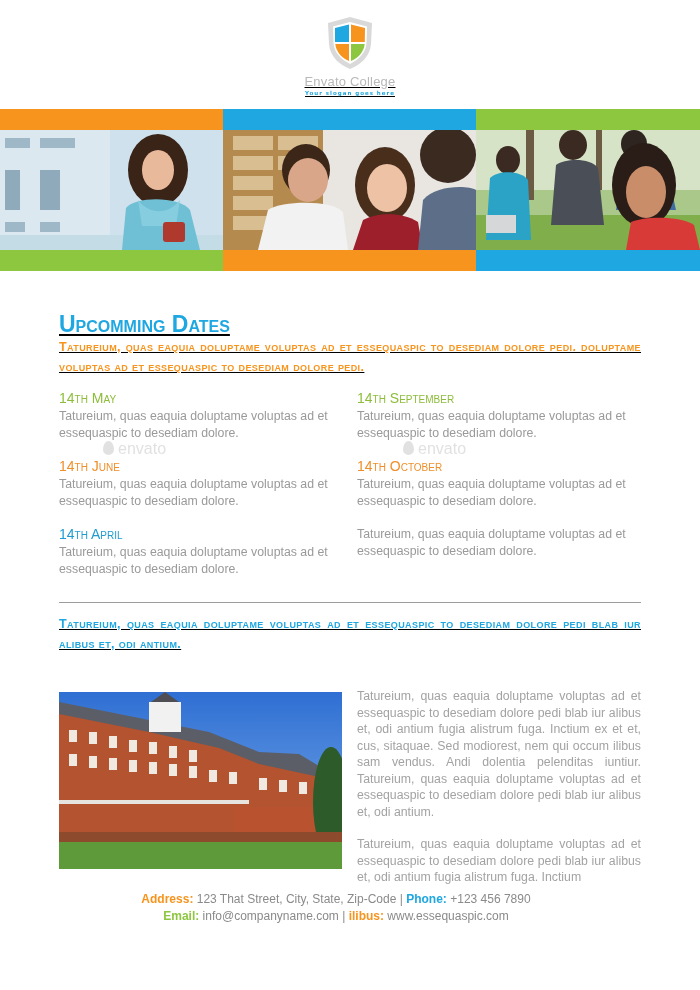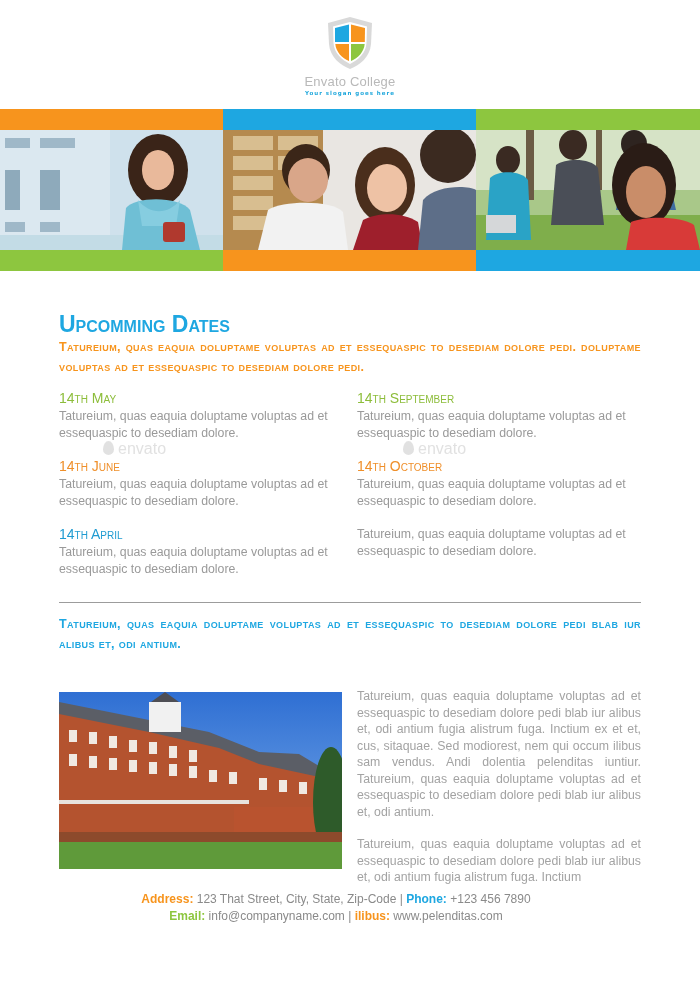--- a/index.html
+++ b/index.html
@@ -1,32 +1,32 @@
 <!DOCTYPE html>
 <html><head>
 <meta charset="utf-8">
 <style>
   html, body { margin: 0; padding: 0; }
   body {
     width: 700px; height: 990px; background: #ffffff; position: relative; overflow: hidden;
     font-family: "DejaVu Sans", sans-serif;
   }
-  .logo { position: absolute; left: 0; width: 700px; top: 16px; text-align: center; }
+  .logo { position: absolute; left: 0; width: 700px; top: 16px; text-align: center; text-decoration: underline; }
   .shield { width: 48px; height: 54px; margin: 0 auto; display: block; }
   .brand-name { font-family: "Liberation Sans", sans-serif; font-size: 13px; color: #b9b9b9; margin-top: 4px; letter-spacing: 0.2px; }
   .slogan { font-family: "DejaVu Sans", sans-serif; font-size: 5.5px; color: #1ea7dc; letter-spacing: 1px; margin-top: 1px; font-weight: bold; }
 
   .strip { position: absolute; top: 109px; left: 0; width: 700px; height: 162px; }
   .panel { position: absolute; top: 0; height: 162px; }
   .band { position: absolute; left: 0; right: 0; height: 21px; }
   .band.top { top: 0; }
   .band.bottom { bottom: 0; }
   .photo { position: absolute; left: 0; right: 0; top: 21px; bottom: 21px; overflow: hidden; }
 
-  .section { position: absolute; left: 59px; width: 582px; }
+  .section { position: absolute; left: 59px; width: 582px; text-decoration: underline; }
   .h1 { font-family: "Liberation Sans", sans-serif; font-weight: bold; font-variant: small-caps; font-size: 23px; line-height: 26px; margin: 0; }
   .sub { font-family: "Liberation Sans", sans-serif; font-weight: bold; font-variant: small-caps; font-size: 12.5px; line-height: 20px; margin: 0; letter-spacing: 0.4px; text-align: justify; text-align-last: left; }
 
   .dates { position: absolute; top: 390px; left: 59px; width: 582px; }
   .date-col { position: absolute; top: 0; width: 270px; }
   .date-item { height: 68px; }
   .date-title { font-family: "Liberation Sans", sans-serif; font-weight: normal; font-variant: small-caps; font-size: 14px; line-height: 17px; margin-bottom: 1px; }
   .date-text { font-family: "Liberation Sans", sans-serif; font-size: 12.3px; line-height: 17px; color: #9a9a9a; }
 
   .divider { position: absolute; left: 59px; width: 582px; top: 602px; height: 1px; background: #9c9c9c; }
@@ -229,15 +229,15 @@
     <span>123 That Street, City, State, Zip-Code</span>
     <span>|</span>
     <b style="color:#1ea7e1;">Phone:</b>
     <span>+123 456 7890</span>
   </div>
   <div>
     <b style="color:#8dc63f;">Email:</b>
     <span>info@companyname.com</span>
     <span>|</span>
     <b style="color:#f7941d;">ilibus:</b>
-    <span>www.pelenditas.com</span>
+    <span>www.essequaspic.com</span>
   </div>
 </div>
 
 </body></html>

